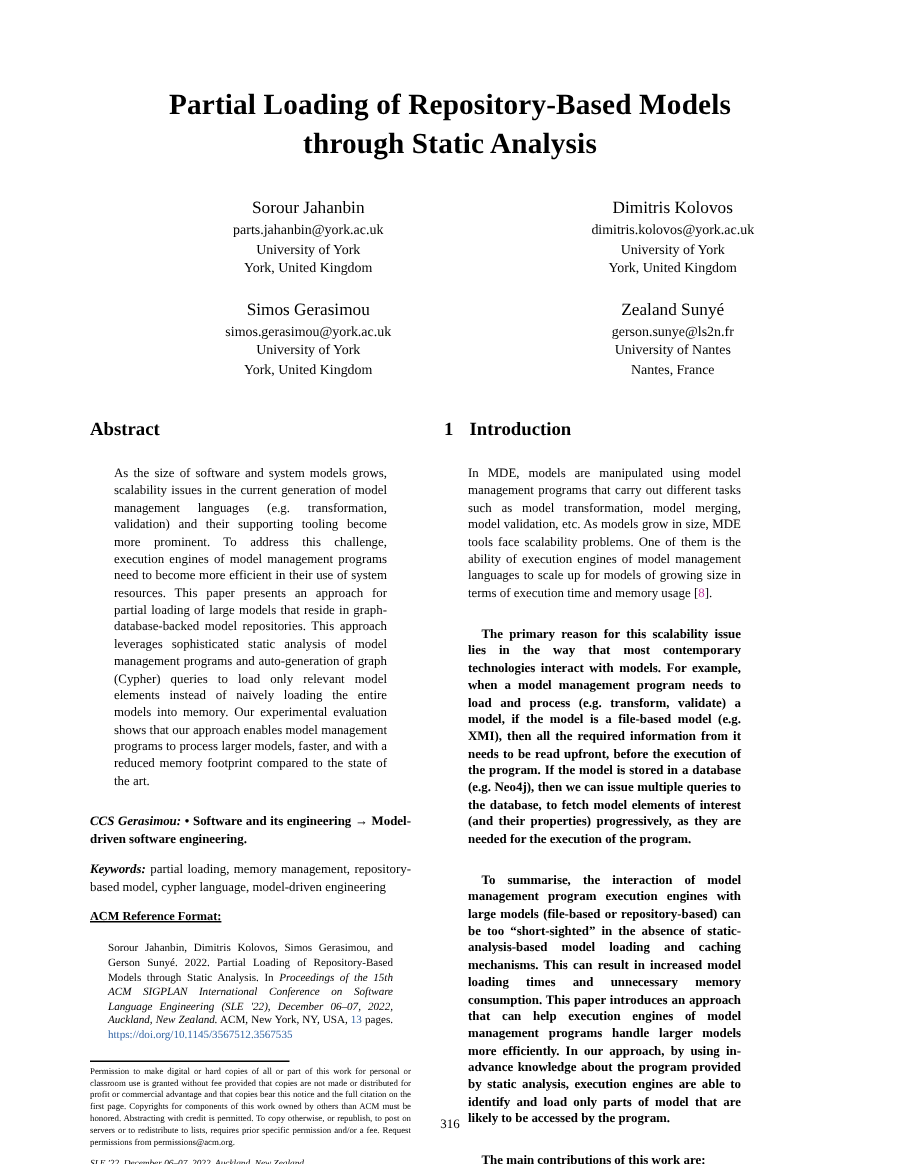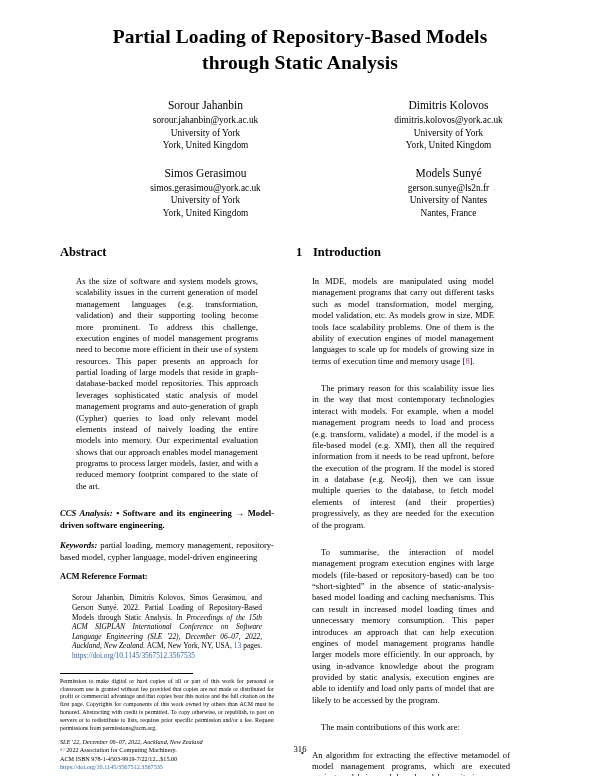--- a/index.html
+++ b/index.html
@@ -24,21 +24,21 @@
   }
 
   
   .title {
     text-align: center;
     font-size: 19.5px;
     font-weight: bold;
     line-height: 1.32;
     letter-spacing: 0.1px;
     margin: 0;
-    padding: 24px 72px 0 72px;
+    padding: 58px 72px 0 72px;
   }
   .title-line { display: block; }
 
   
   .authors {
     display: flex;
     padding: 22px 30px 0 60px;
     box-sizing: border-box;
     margin-left: 24px;
   }
@@ -85,21 +85,21 @@
   }
 
   p.body {
     font-size: 8.6px;
     line-height: 1.325;
     text-align: justify;
     margin: 16px;
     text-indent: 0;
     hyphens: auto;
   }
-  p.body + p.body { text-indent: 9px; }
+  p.body + p.body { text-indent: 9px; font-weight: bold; }
 
   .meta-block { margin-top: 9px; }
   .meta-label {
     font-style: italic;
     font-weight: bold;
   }
   .meta-bold { font-weight: bold; }
   .ccs {
     font-size: 8.6px;
     line-height: 1.34;
@@ -110,20 +110,21 @@
     font-size: 8.6px;
     line-height: 1.34;
     text-align: justify;
     margin: 0;
   }
 
   .refformat-head {
     font-size: 8.2px;
     font-weight: bold;
     margin: 9px 0 1px 0;
+    text-decoration: underline;
   }
   .refformat {
     font-size: 7.4px;
     line-height: 1.3;
     text-align: justify;
     margin: 12px;
   }
   .ital { font-style: italic; }
   .link { color: #3465a4; }
   .cite { color: #c0399f; }
@@ -187,21 +188,21 @@
   <h1 class="title">
     <span class="title-line">Partial Loading of Repository-Based Models</span>
     <span class="title-line">through Static Analysis</span>
   </h1>
 
   <div class="authors">
     <div class="author-col">
 
       <div class="author-block">
         <div class="author-name">Sorour Jahanbin</div>
-        <div class="author-line">sorour.jahanbin@york.ac.uk</div>
+        <div class="author-line">parts.jahanbin@york.ac.uk</div>
         <div class="author-line">University of York</div>
         <div class="author-line">York, United Kingdom</div>
       </div>
 
       <div class="author-block">
         <div class="author-name">Simos Gerasimou</div>
         <div class="author-line">simos.gerasimou@york.ac.uk</div>
         <div class="author-line">University of York</div>
         <div class="author-line">York, United Kingdom</div>
       </div>
@@ -210,38 +211,38 @@
     <div class="author-col">
 
       <div class="author-block">
         <div class="author-name">Dimitris Kolovos</div>
         <div class="author-line">dimitris.kolovos@york.ac.uk</div>
         <div class="author-line">University of York</div>
         <div class="author-line">York, United Kingdom</div>
       </div>
 
       <div class="author-block">
-        <div class="author-name">Models Sunyé</div>
+        <div class="author-name">Zealand Sunyé</div>
         <div class="author-line">gerson.sunye@ls2n.fr</div>
         <div class="author-line">University of Nantes</div>
         <div class="author-line">Nantes, France</div>
       </div>
 
     </div>
   </div>
 
   <div class="columns">
 
     <div class="col">
 
       <h2 class="sec-head">Abstract</h2>
       <p class="body">As the size of software and system models grows, scalability issues in the current generation of model management languages (e.g. transformation, validation) and their supporting tooling become more prominent. To address this challenge, execution engines of model management programs need to become more efficient in their use of system resources. This paper presents an approach for partial loading of large models that reside in graph-database-backed model repositories. This approach leverages sophisticated static analysis of model management programs and auto-generation of graph (Cypher) queries to load only relevant model elements instead of naively loading the entire models into memory. Our experimental evaluation shows that our approach enables model management programs to process larger models, faster, and with a reduced memory footprint compared to the state of the art.</p>
 
       <div class="meta-block">
-        <p class="ccs"><span class="meta-label">CCS Analysis:</span><span class="meta-bold"> • Software and its engineering → Model-driven software engineering.</span></p>
+        <p class="ccs"><span class="meta-label">CCS Gerasimou:</span><span class="meta-bold"> • Software and its engineering → Model-driven software engineering.</span></p>
       </div>
 
       <div class="meta-block">
         <p class="keywords"><span class="meta-label">Keywords:</span><span> partial loading, memory management, repository-based model, cypher language, model-driven engineering</span></p>
       </div>
 
       <div class="meta-block">
         <div class="refformat-head">ACM Reference Format:</div>
         <p class="refformat"><span>Sorour Jahanbin, Dimitris Kolovos, Simos Gerasimou, and Gerson Sunyé. 2022. Partial Loading of Repository-Based Models through Static Analysis. In </span><span class="ital">Proceedings of the 15th ACM SIGPLAN International Conference on Software Language Engineering (SLE '22), December 06–07, 2022, Auckland, New Zealand.</span><span> ACM, New York, NY, USA, </span><span class="link">13</span><span> pages. </span><span class="link">https://doi.org/10.1145/3567512.3567535</span></p>
       </div>

